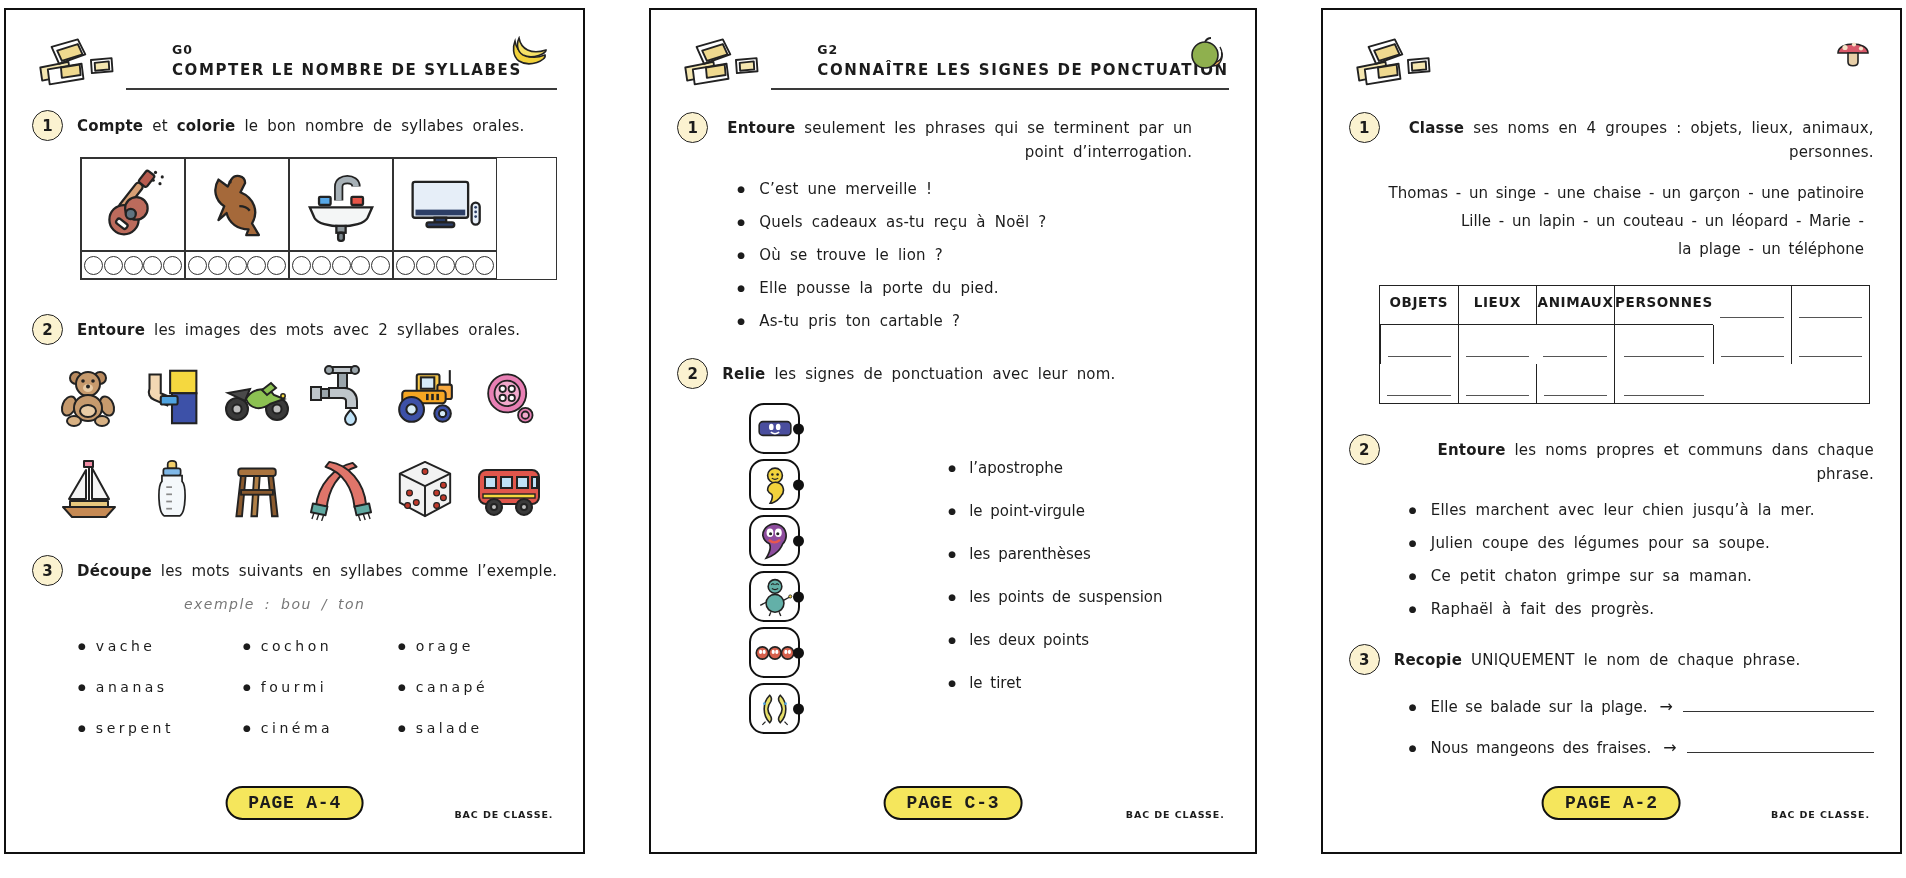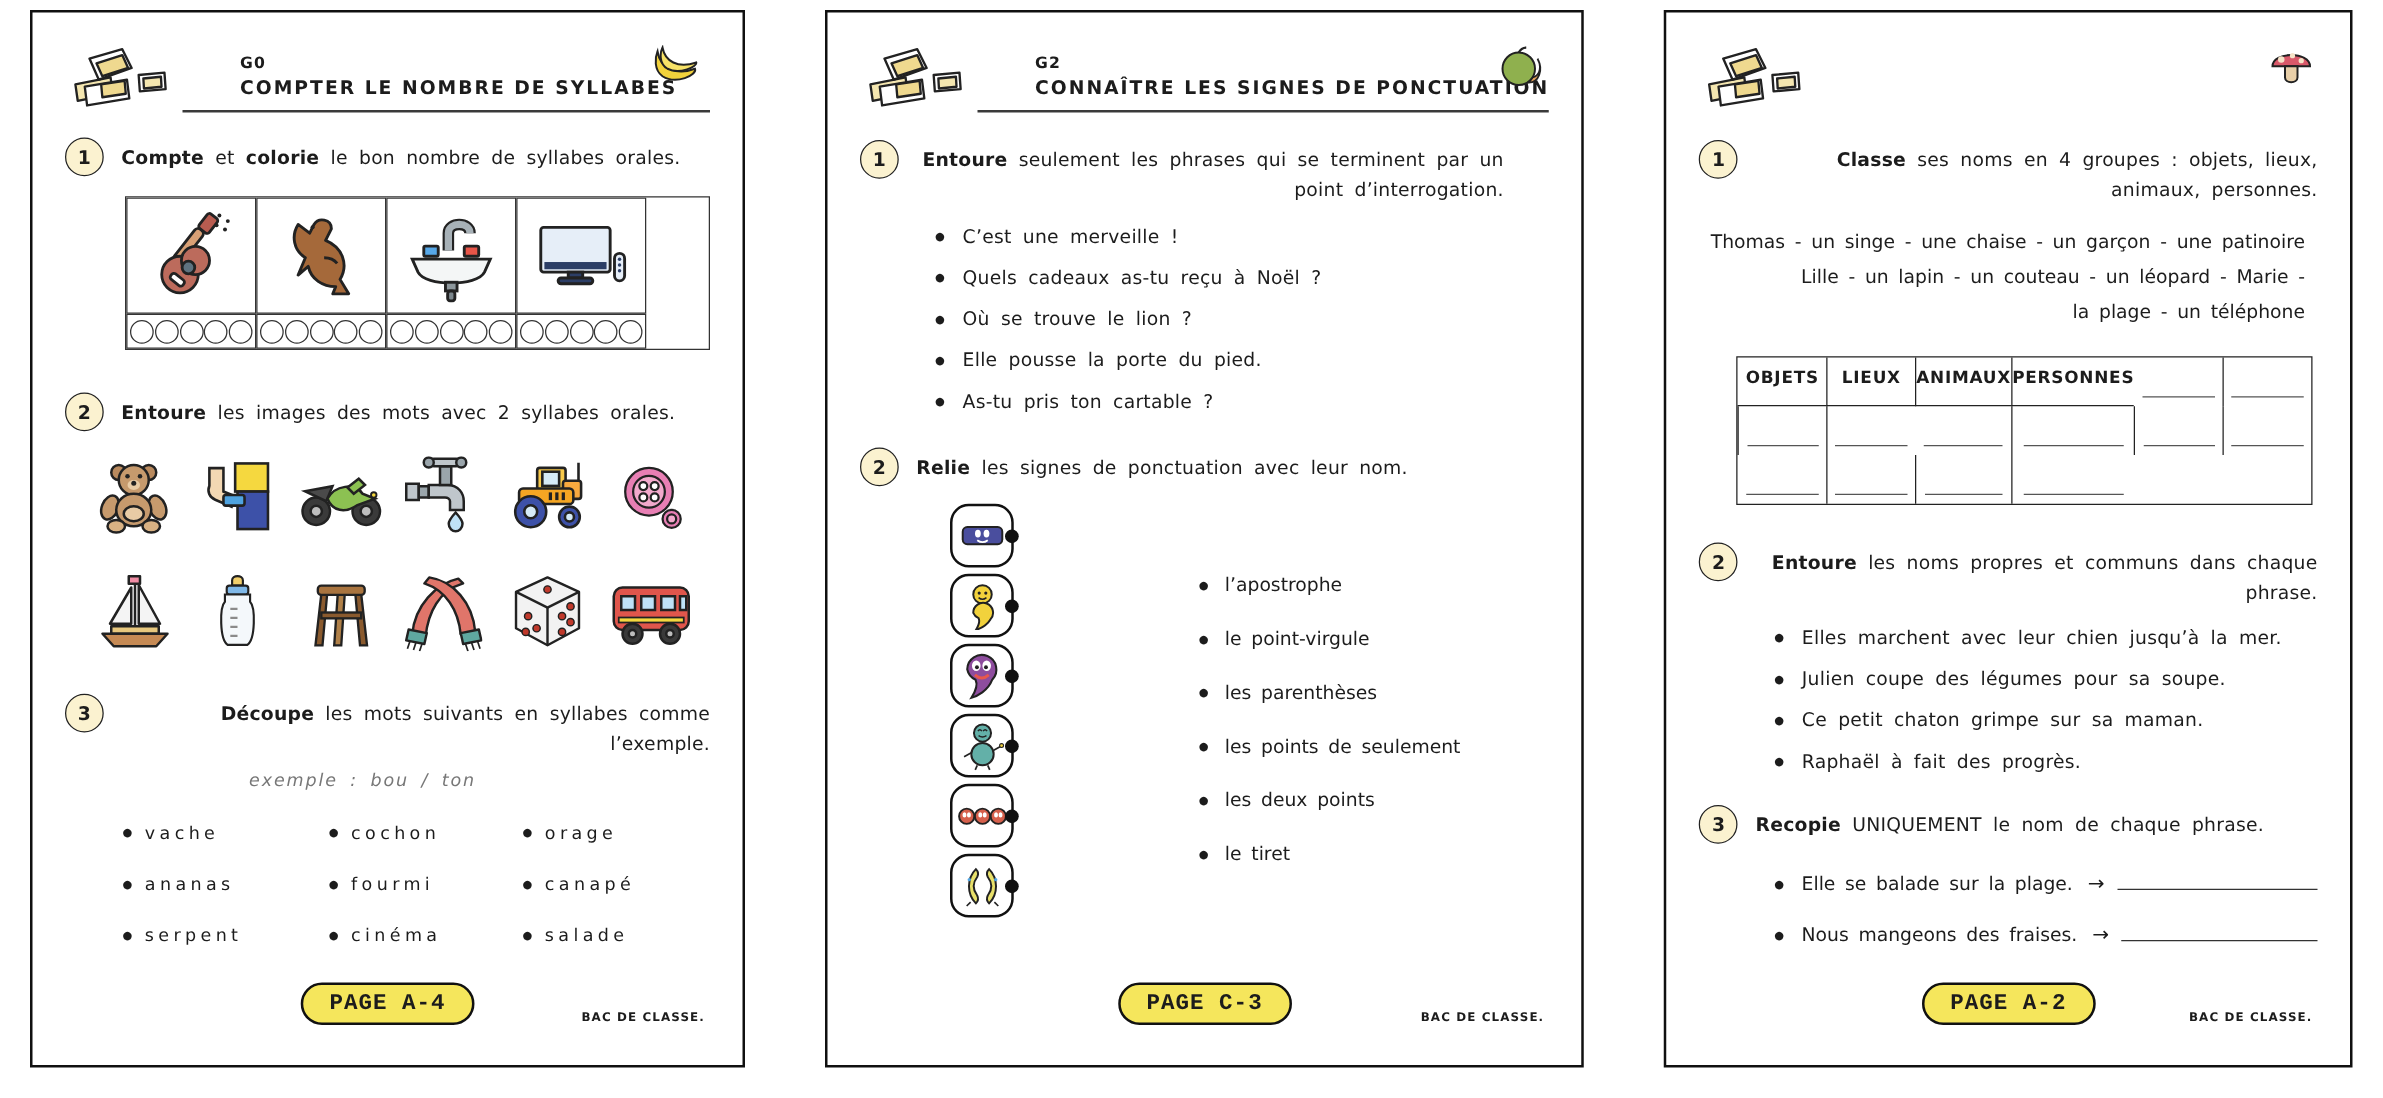--- a/index.html
+++ b/index.html
@@ -3,21 +3,21 @@
 <meta charset="utf-8">
 <style>
   * { box-sizing: border-box; }
   html,body { margin:0; padding:0; background:#fff; }
   body {
     width:1906px; height:878px;
     font-family:"DejaVu Sans", sans-serif;
     color:#1c1c1c;
     overflow:hidden;
   }
-  .board { display:flex; gap:64px; padding:8px 24px; height:862px; }
+  .board { display:flex; gap:64px; padding:8px 4px; height:862px; }
   .card {
     flex:1; position:relative; background:#fff;
     border:2.2px solid #101010;
     padding:20px 26px;
   }
   
   .hdr { display:flex; align-items:flex-end; position:relative; }
   .hdr-main { flex:1; margin-left:8px; }
   .hdr-code { font-size:12.5px; font-weight:700; letter-spacing:1px; margin-left:46px; }
   .hdr-title {
@@ -552,21 +552,21 @@
               <circle cx="28" cy="13" r="1.3" fill="#4FA3E0"></circle>
             <line x1="9" y1="30" x2="6" y2="33" stroke="#222" stroke-width="1.2"></line>
             <line x1="27" y1="30" x2="30" y2="33" stroke="#222" stroke-width="1.2"></line>
           </svg>
         </div>
       </div>
       <div class="names">
         <div class="name">l’apostrophe</div>
         <div class="name">le point-virgule</div>
         <div class="name">les parenthèses</div>
-        <div class="name">les points de seulement</div>
+        <div class="name">les points de suspension</div>
         <div class="name">les deux points</div>
         <div class="name">le tiret</div>
       </div>
     </div>
 
     <div class="badge">PAGE C-3</div>
     <div class="sig">BAC DE CLASSE.</div>
   </div>
 
   <div class="card">

